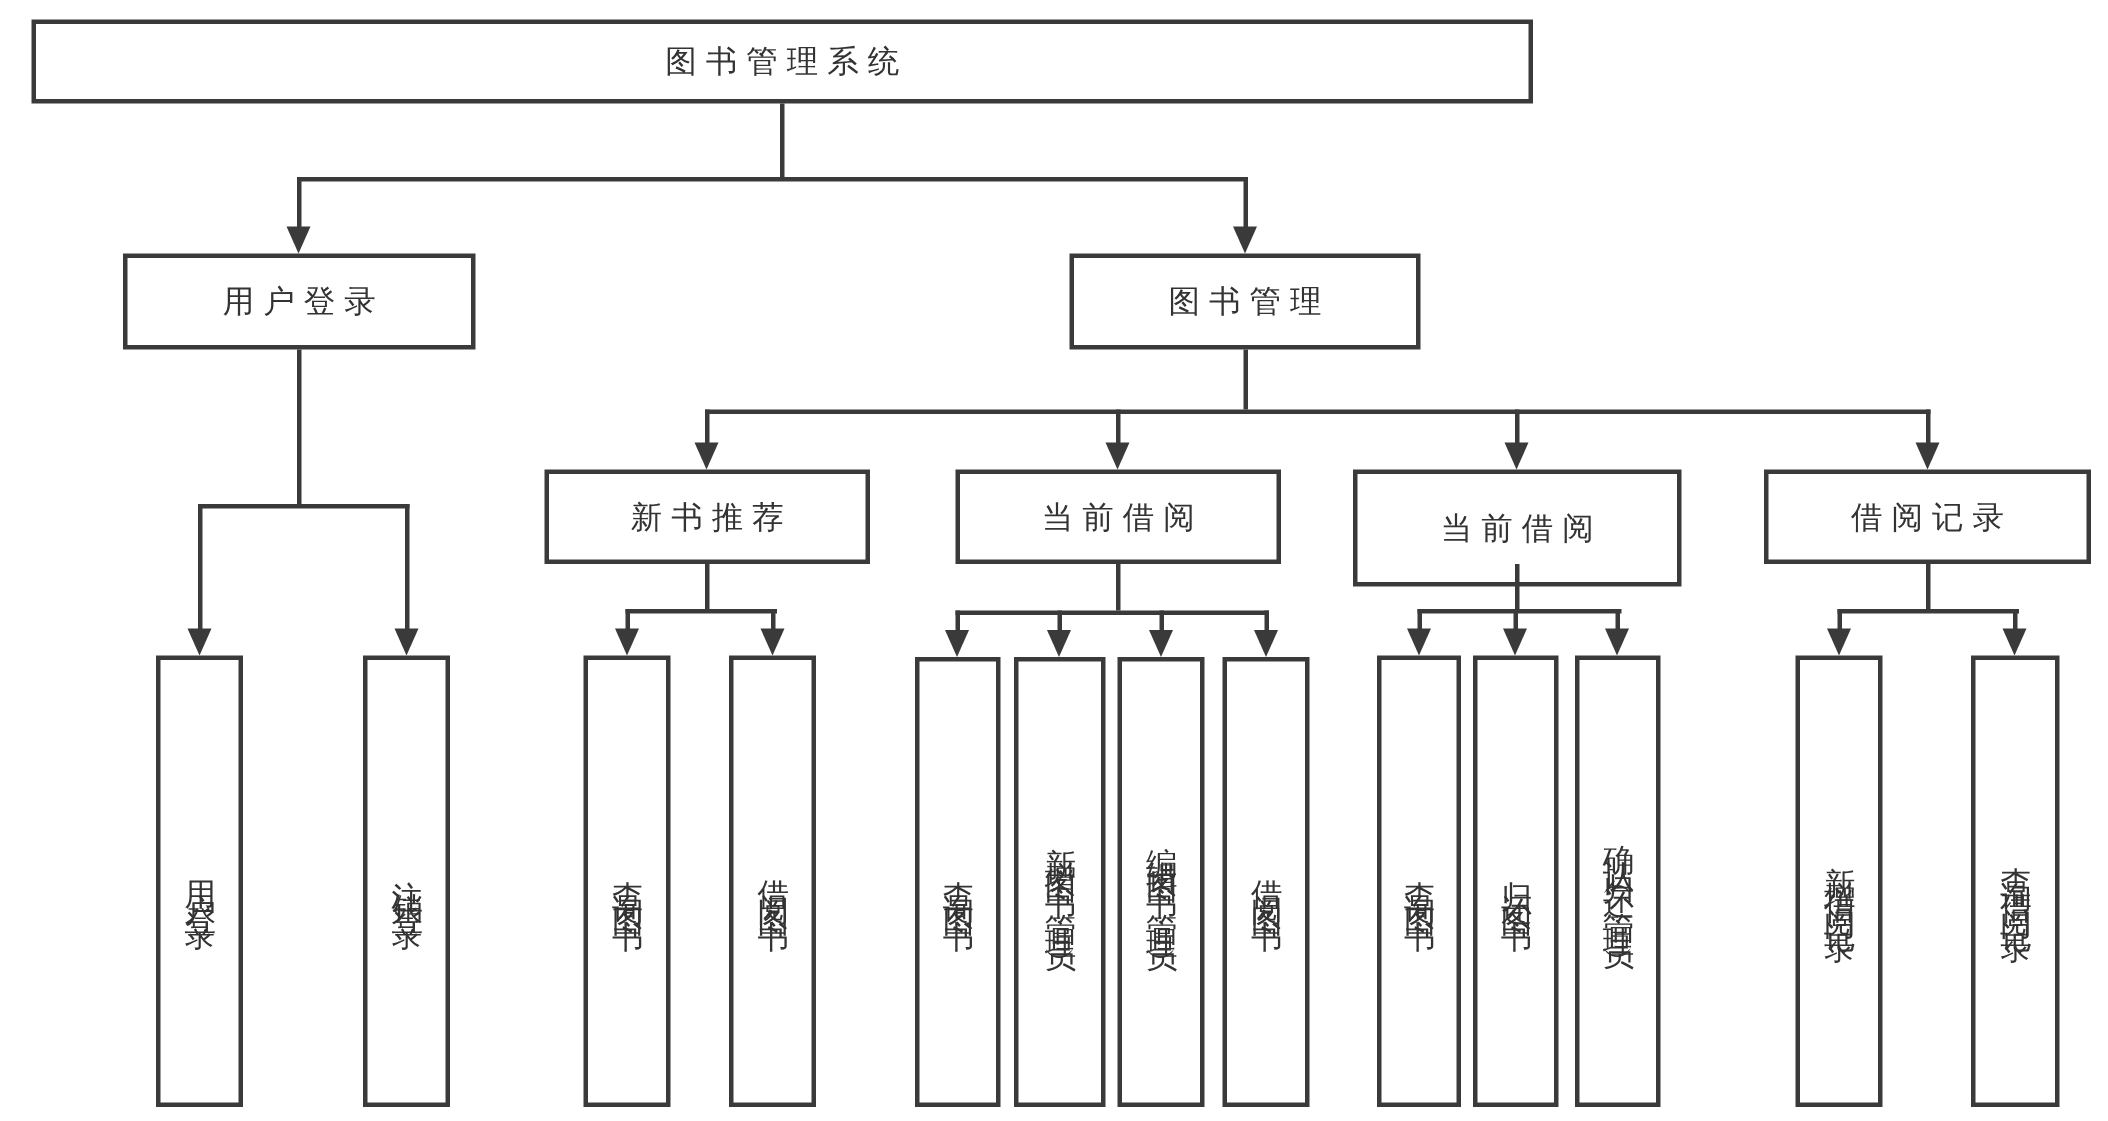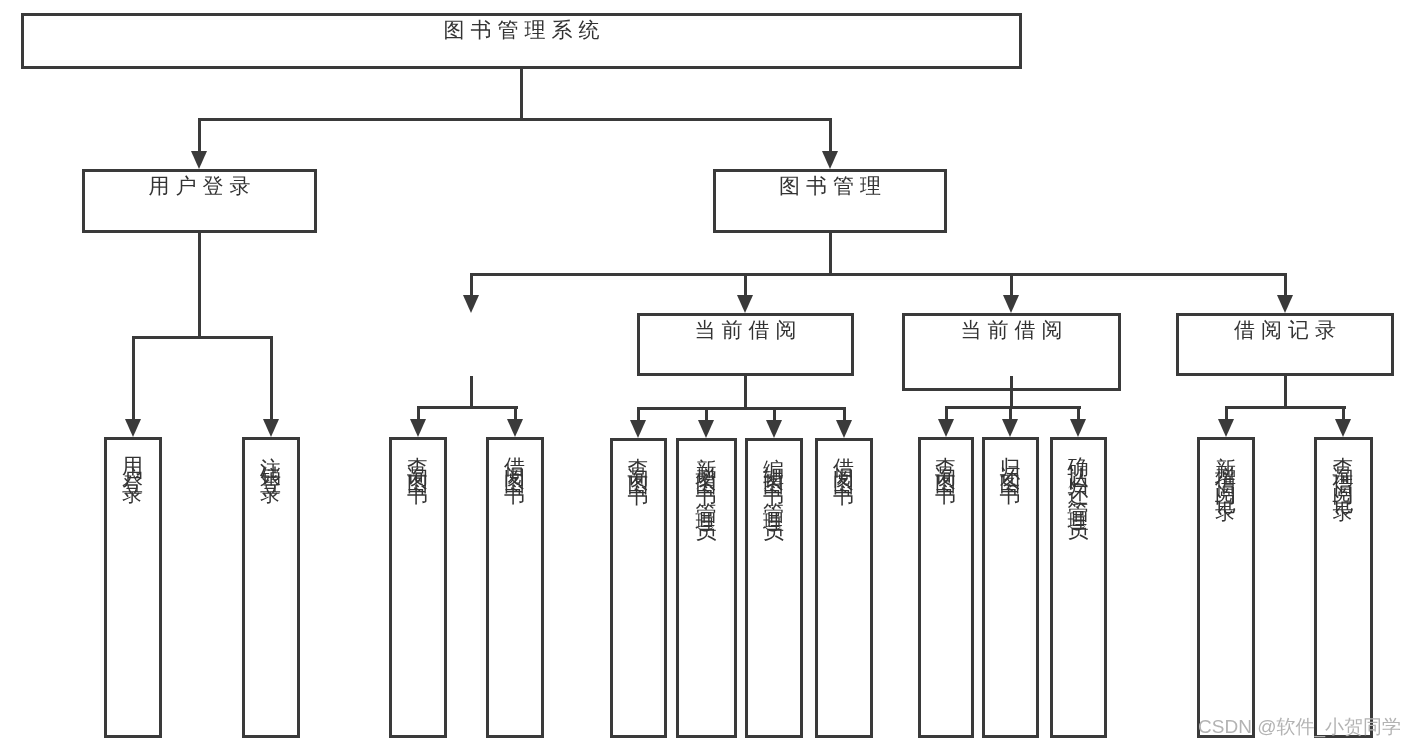--- a/index.html
+++ b/index.html
@@ -2,21 +2,21 @@
 <html><head>
 <meta charset="utf-8">
 <style>
   html,body{margin:0;padding:0;background:#fff;}
   #stage{
     position:relative;width:1405px;height:747px;background:#ffffff;overflow:hidden;
     font-family:"Liberation Sans","DejaVu Sans",sans-serif;
   }
   .box{
     position:absolute;box-sizing:border-box;border:3px solid #3a3a3a;background:#ffffff;
-    display:flex;justify-content:center;
+    display:flex;align-items:center;justify-content:center;
     color:#333333;font-size:21px;
   }
   .box .lbl{letter-spacing:6px;text-indent:6px;white-space:nowrap;}
   .box .vlbl{
     writing-mode:vertical-rl;text-orientation:mixed;
     letter-spacing:9px;white-space:nowrap;line-height:1;
   }
   .l{position:absolute;background:#3a3a3a;}
   .ar{
     position:absolute;width:0;height:0;
@@ -62,20 +62,23 @@
   <div class="l" style="left:470px;top:273px;width:817px;height:3px;"></div>
   <div class="l" style="left:470px;top:273px;width:3px;height:25px;"></div>
   <div class="l" style="left:744px;top:273px;width:3px;height:25px;"></div>
   <div class="l" style="left:1010px;top:273px;width:3px;height:25px;"></div>
   <div class="l" style="left:1284px;top:273px;width:3px;height:25px;"></div>
   <div class="ar" style="left:463px;top:295px;"></div>
   <div class="ar" style="left:737px;top:295px;"></div>
   <div class="ar" style="left:1003px;top:295px;"></div>
   <div class="ar" style="left:1277px;top:295px;"></div>
 
+  <div class="box" style="left:363px;top:313px;width:217px;height:63px;">
+    <span class="lbl">新书推荐</span>
+  </div>
   <div class="box" style="left:637px;top:313px;width:217px;height:63px;">
     <span class="lbl">当前借阅</span>
   </div>
   <div class="box" style="left:902px;top:313px;width:219px;height:78px;">
     <span class="lbl">当前借阅</span>
   </div>
   <div class="box" style="left:1176px;top:313px;width:218px;height:63px;">
     <span class="lbl">借阅记录</span>
   </div>
 
@@ -150,15 +153,14 @@
     <span class="vlbl">确认归还（管理员）</span>
   </div>
 
   <div class="box" style="left:1197px;top:437px;width:58px;height:301px;">
     <span class="vlbl">新增借阅记录</span>
   </div>
   <div class="box" style="left:1314px;top:437px;width:59px;height:301px;">
     <span class="vlbl">查询借阅记录</span>
   </div>
 
-  <div class="wm">CSDN @软件_小贺同学</div>
 
 </div>
 
 </body></html>

